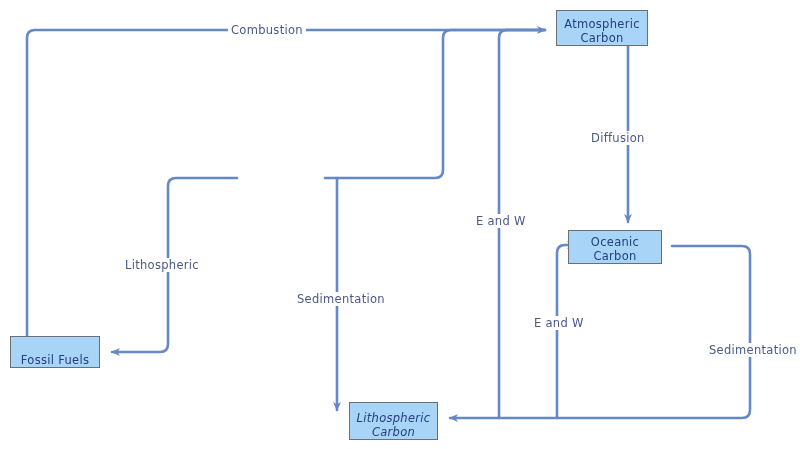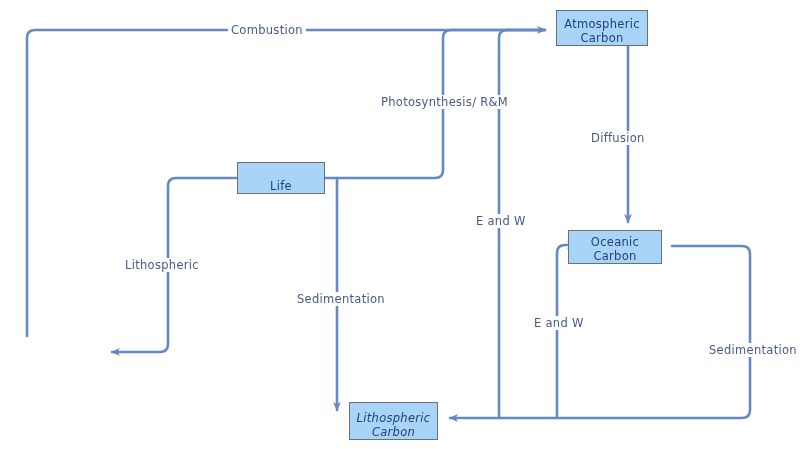--- a/index.html
+++ b/index.html
@@ -83,38 +83,37 @@
 
       <path d="M672,246 L742,246 Q750,246 750,254 L750,410 Q750,418 742,418 L450,418" marker-end="url(#arrowhead)"></path>
     </g>
   </svg>
 
   <div class="node" style="left:556px; top:10px; width:92px; height:36px;">
     <span class="node-label">Atmospheric
 Carbon</span>
   </div>
 
-  <div class="node" style="left:237px; top:162px; width:88px; height:32px;">
-    <span class="node-label">Life</span>
+
+  <div class="node" style="left:10px; top:336px; width:90px; height:32px;">
+    <span class="node-label">Fossil Fuels</span>
   </div>
-
 
   <div class="node" style="left:568px; top:230px; width:94px; height:34px;">
     <span class="node-label">Oceanic
 Carbon</span>
   </div>
 
   <div class="node" style="left:349px; top:402px; width:89px; height:38px;font-style:italic;">
     <span class="node-label">Lithospheric
 Carbon</span>
   </div>
 
   <div class="edge-label" style="left:228px; top:23px;">Combustion</div>
 
-  <div class="edge-label" style="left:378px; top:95px;">Photosynthesis/ R&amp;M</div>
 
   <div class="edge-label" style="left:588px; top:131px;">Diffusion</div>
 
   <div class="edge-label" style="left:473px; top:214px;">E and W</div>
 
   <div class="edge-label" style="left:531px; top:316px;">E and W</div>
 
   <div class="edge-label" style="left:122px; top:258px;">Lithospheric</div>
 
   <div class="edge-label" style="left:294px; top:292px;">Sedimentation</div>

